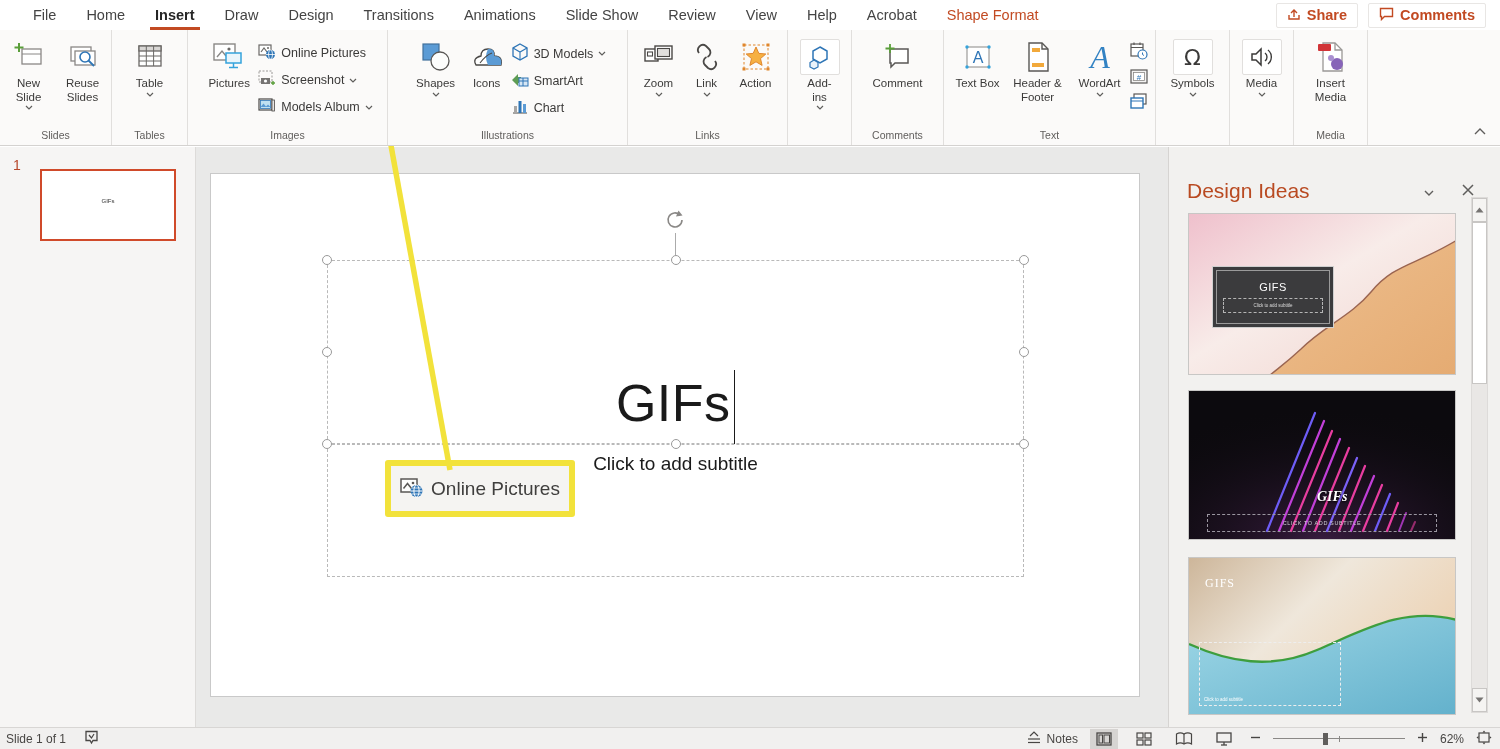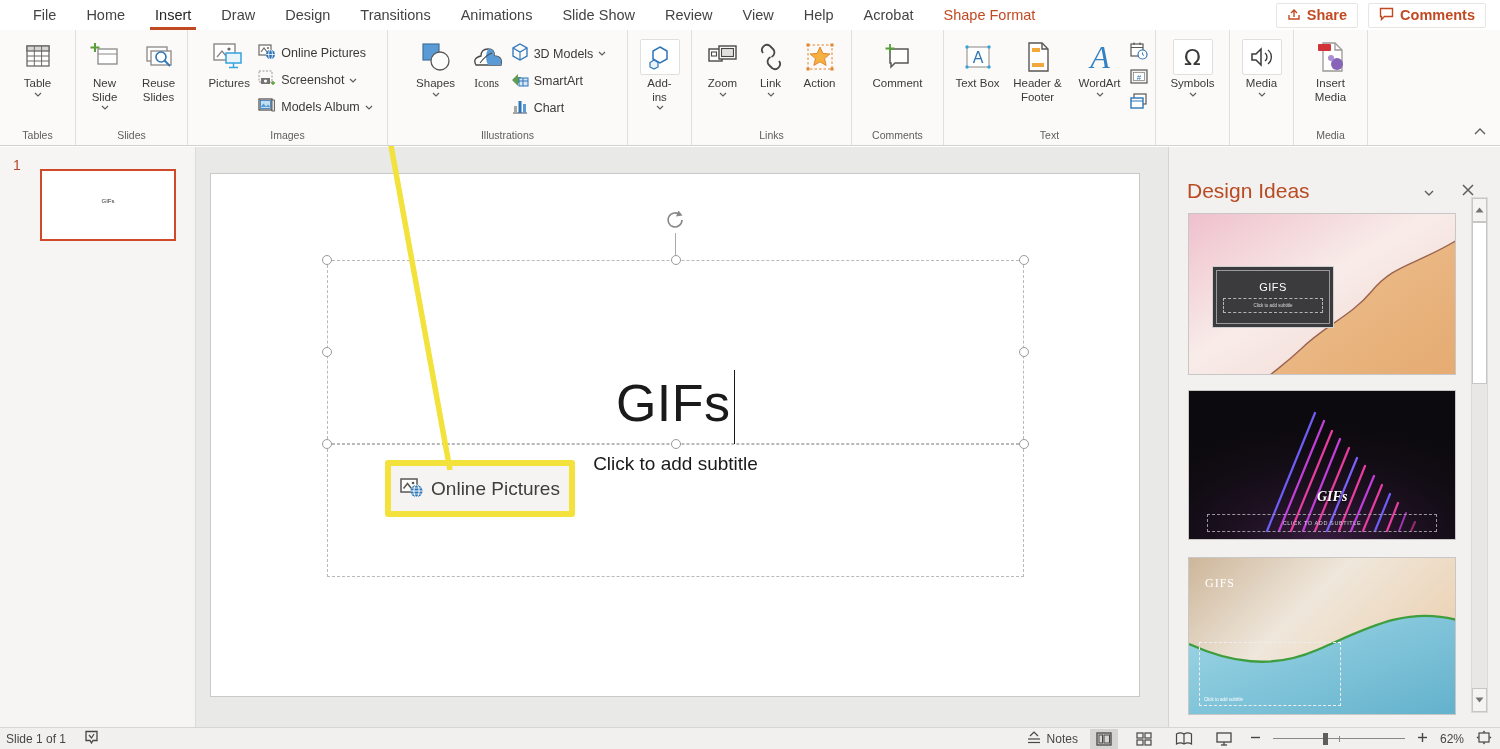--- a/index.html
+++ b/index.html
@@ -2,21 +2,21 @@
 <html><head>
 <meta charset="utf-8">
 <style>
   *{margin:0;padding:0;box-sizing:border-box;}
   html,body{width:1500px;height:749px;overflow:hidden;}
   body{font-family:"Liberation Sans",sans-serif;background:#fff;position:relative;color:#3b3a39;}
 
   
   .menubar{height:30px;background:#fff;display:flex;align-items:stretch;padding-left:18px;position:relative;z-index:10;}
   .mtab{display:flex;align-items:center;padding:0 15px;font-size:14.5px;color:#444;cursor:default;position:relative;}
-  .mtab.active{font-weight:normal;color:#262626;}
+  .mtab.active{font-weight:bold;color:#262626;}
   .mtab.active::after{content:"";position:absolute;left:10px;right:10px;bottom:0;height:3px;background:#c24a22;}
   .mtab.contextual{color:#c24a22;}
   .menubar .right{margin-left:auto;display:flex;align-items:center;gap:10px;padding-right:14px;}
   .topbtn{display:flex;align-items:center;gap:6px;color:#c24a22;font-size:14.5px;font-weight:bold;border:1px solid #e8e6e4;background:#fff;padding:3px 10px;border-radius:2px;}
 
   
   .ribbon{height:116px;background:#fbfaf9;border-bottom:1px solid #d4d2d0;display:flex;align-items:stretch;position:relative;z-index:10;}
   .rgroup{display:flex;flex-direction:column;border-right:1px solid #e1dfdd;padding:2px 2px 0 2px;}
   .rgroup .gbody{flex:1;display:flex;align-items:flex-start;justify-content:center;gap:2px;padding-top:4px;}
   .rgroup .glabel{height:18px;font-size:10.5px;color:#605e5c;text-align:center;line-height:16px;}
@@ -118,70 +118,70 @@
       <span><svg width="15" height="14" viewBox="0 0 15 14">
             <path d="M1.5 1.5 h12 v8 h-8 l-3 3 v-3 h-1 z" fill="none" stroke="#c24a22" stroke-width="1.4"></path>
           </svg></span>
       <span>Comments</span>
     </div>
   </div>
 </div>
 
 <div class="ribbon">
 
+  <div class="rgroup" style="width:112px;">
+    <div class="gbody">
+      <div class="lb" style="width:52px;">
+        <span class="ic">
+            <svg width="32" height="32" viewBox="0 0 32 32">
+              <rect x="9" y="8" width="19" height="15" fill="#fff" stroke="#8a8886" stroke-width="1.3"></rect>
+              <line x1="9" y1="13" x2="28" y2="13" stroke="#8a8886"></line>
+              <path d="M6 2 v9 M1.5 6.5 h9" stroke="#5a9e3a" stroke-width="2" fill="none"></path>
+            </svg>
+          </span>
+        <span class="lbl">New Slide</span>
+        <span class="chev chevrow"><svg width="8" height="5" viewBox="0 0 8 5">
+              <path d="M1 1 l3 3 3-3" fill="none" stroke="#5f5e5c" stroke-width="1.2"></path>
+            </svg></span>
+      </div>
+      <div class="lb" style="width:52px;">
+        <span class="ic">
+            <svg width="32" height="32" viewBox="0 0 32 32">
+              <rect x="4" y="6" width="20" height="14" fill="#fff" stroke="#8a8886" stroke-width="1.3"></rect>
+              <rect x="8" y="10" width="20" height="14" fill="#fff" stroke="#8a8886" stroke-width="1.3"></rect>
+              <circle cx="18" cy="16" r="5" fill="none" stroke="#2e75b6" stroke-width="1.6"></circle>
+              <line x1="21.5" y1="19.5" x2="27" y2="25" stroke="#2e75b6" stroke-width="1.8"></line>
+            </svg>
+          </span>
+        <span class="lbl">Reuse Slides</span>
+      </div>
+    </div>
+    <div class="glabel">Slides</div>
+  </div>
+
   <div class="rgroup" style="width:76px;">
     <div class="gbody">
       <div class="lb" style="width:60px;">
         <span class="ic">
             <svg width="30" height="30" viewBox="0 0 30 30">
               <rect x="4" y="4" width="22" height="20" fill="#fff" stroke="#6a6866" stroke-width="1.3"></rect>
               <rect x="4" y="4" width="22" height="5" fill="#d8d6d4" stroke="#6a6866" stroke-width="1.3"></rect>
               <line x1="11.3" y1="4" x2="11.3" y2="24" stroke="#6a6866"></line>
               <line x1="18.6" y1="4" x2="18.6" y2="24" stroke="#6a6866"></line>
               <line x1="4" y1="14" x2="26" y2="14" stroke="#6a6866"></line>
               <line x1="4" y1="19" x2="26" y2="19" stroke="#6a6866"></line>
             </svg>
           </span>
         <span class="lbl">Table</span>
         <span class="chev chevrow"><svg width="8" height="5" viewBox="0 0 8 5">
               <path d="M1 1 l3 3 3-3" fill="none" stroke="#5f5e5c" stroke-width="1.2"></path>
             </svg></span>
       </div>
     </div>
     <div class="glabel">Tables</div>
-  </div>
-
-  <div class="rgroup" style="width:112px;">
-    <div class="gbody">
-      <div class="lb" style="width:52px;">
-        <span class="ic">
-            <svg width="32" height="32" viewBox="0 0 32 32">
-              <rect x="9" y="8" width="19" height="15" fill="#fff" stroke="#8a8886" stroke-width="1.3"></rect>
-              <line x1="9" y1="13" x2="28" y2="13" stroke="#8a8886"></line>
-              <path d="M6 2 v9 M1.5 6.5 h9" stroke="#5a9e3a" stroke-width="2" fill="none"></path>
-            </svg>
-          </span>
-        <span class="lbl">New Slide</span>
-        <span class="chev chevrow"><svg width="8" height="5" viewBox="0 0 8 5">
-              <path d="M1 1 l3 3 3-3" fill="none" stroke="#5f5e5c" stroke-width="1.2"></path>
-            </svg></span>
-      </div>
-      <div class="lb" style="width:52px;">
-        <span class="ic">
-            <svg width="32" height="32" viewBox="0 0 32 32">
-              <rect x="4" y="6" width="20" height="14" fill="#fff" stroke="#8a8886" stroke-width="1.3"></rect>
-              <rect x="8" y="10" width="20" height="14" fill="#fff" stroke="#8a8886" stroke-width="1.3"></rect>
-              <circle cx="18" cy="16" r="5" fill="none" stroke="#2e75b6" stroke-width="1.6"></circle>
-              <line x1="21.5" y1="19.5" x2="27" y2="25" stroke="#2e75b6" stroke-width="1.8"></line>
-            </svg>
-          </span>
-        <span class="lbl">Reuse Slides</span>
-      </div>
-    </div>
-    <div class="glabel">Slides</div>
   </div>
 
   <div class="rgroup" style="width:200px;">
     <div class="gbody">
       <div class="lb" style="width:54px;">
         <span class="ic">
             <svg width="34" height="34" viewBox="0 0 34 34">
               <rect x="2" y="4" width="21" height="16" fill="#fff" stroke="#8a8886" stroke-width="1.4"></rect>
               <path d="M5 17 l5-6 4 5" fill="none" stroke="#8a8886" stroke-width="1.4"></path>
               <circle cx="17" cy="9" r="1.6" fill="#6a6866"></circle>
@@ -240,21 +240,21 @@
             <svg width="32" height="32" viewBox="0 0 32 32">
               <rect x="3" y="3" width="16" height="16" fill="#5b9bd5" stroke="#41719c" stroke-width="1.2"></rect>
               <circle cx="20" cy="20" r="9" fill="#fdfdfc" stroke="#595755" stroke-width="1.3"></circle>
             </svg>
           </span>
         <span class="lbl">Shapes</span>
         <span class="chev chevrow"><svg width="8" height="5" viewBox="0 0 8 5">
               <path d="M1 1 l3 3 3-3" fill="none" stroke="#5f5e5c" stroke-width="1.2"></path>
             </svg></span>
       </div>
-      <div class="lb" style="width:44px;font-family:Liberation Serif, serif;">
+      <div class="lb" style="width:44px;">
         <span class="ic">
             <svg width="34" height="32" viewBox="0 0 34 32">
               <path d="M6 24 q-4-7 5-9 q0-7 7-7 q7 0 6 7 q9 0 7 9 z" fill="#fff" stroke="#4a4846" stroke-width="1.3"></path>
               <path d="M18 8 q7-1 6 7 q9 0 7 9 l-13 0 q-4-8 0-16" fill="#5b9bd5"></path>
               <path d="M10 22 q6-8 12-10" fill="none" stroke="#4a4846" stroke-width="1.1"></path>
             </svg>
           </span>
         <span class="lbl">Icons</span>
       </div>
       <div class="smallcol">
@@ -284,38 +284,20 @@
                 <rect x="7.5" y="3" width="3" height="12" fill="#2e75b6"></rect>
                 <rect x="12" y="6" width="3" height="9" fill="#5b9bd5"></rect>
               </svg></span>
           <span>Chart</span>
         </div>
       </div>
     </div>
     <div class="glabel">Illustrations</div>
   </div>
 
-  <div class="rgroup" style="width:64px;">
-    <div class="gbody">
-      <div class="lb boxed" style="width:52px;">
-        <span class="ic">
-            <svg width="28" height="28" viewBox="0 0 28 28">
-              <path d="M14 4 L21 8 V16 L14 20 L7 16 V8 Z" fill="none" stroke="#2e75b6" stroke-width="1.5"></path>
-              <path d="M8 17 L12 19.5 V24 L8 26 L4 24 V19.5 Z" fill="#eaf2fa" stroke="#2e75b6" stroke-width="1.2"></path>
-            </svg>
-          </span>
-        <span class="lbl" style="width:36px;">Add-ins</span>
-        <span class="chev chevrow"><svg width="8" height="5" viewBox="0 0 8 5">
-              <path d="M1 1 l3 3 3-3" fill="none" stroke="#5f5e5c" stroke-width="1.2"></path>
-            </svg></span>
-      </div>
-    </div>
-    <div class="glabel"></div>
-  </div>
-
   <div class="rgroup" style="width:160px;">
     <div class="gbody">
       <div class="lb" style="width:50px;">
         <span class="ic">
             <svg width="32" height="30" viewBox="0 0 32 30">
               <rect x="2" y="7" width="13" height="12" fill="#fff" stroke="#4a4846" stroke-width="1.4"></rect>
               <rect x="4.5" y="10" width="5" height="4" fill="none" stroke="#4a4846" stroke-width="1.1"></rect>
               <rect x="12" y="4" width="17" height="13" fill="#fff" stroke="#4a4846" stroke-width="1.4"></rect>
               <rect x="14.5" y="6.5" width="12" height="8" fill="#e1dfdd" stroke="#4a4846" stroke-width="1.1"></rect>
             </svg>
@@ -345,20 +327,38 @@
               <rect x="26.5" y="2.5" width="3" height="3" fill="#e0862c"></rect>
               <rect x="2.5" y="26.5" width="3" height="3" fill="#e0862c"></rect>
               <rect x="26.5" y="26.5" width="3" height="3" fill="#e0862c"></rect>
               <path d="M16 6 l2.8 6.4 7 .6 -5.3 4.6 1.6 6.8 -6.1-3.6 -6.1 3.6 1.6-6.8 -5.3-4.6 7-.6 z" fill="#f6b042" stroke="#e0862c" stroke-width="1"></path>
             </svg>
           </span>
         <span class="lbl">Action</span>
       </div>
     </div>
     <div class="glabel">Links</div>
+  </div>
+
+  <div class="rgroup" style="width:64px;">
+    <div class="gbody">
+      <div class="lb boxed" style="width:52px;">
+        <span class="ic">
+            <svg width="28" height="28" viewBox="0 0 28 28">
+              <path d="M14 4 L21 8 V16 L14 20 L7 16 V8 Z" fill="none" stroke="#2e75b6" stroke-width="1.5"></path>
+              <path d="M8 17 L12 19.5 V24 L8 26 L4 24 V19.5 Z" fill="#eaf2fa" stroke="#2e75b6" stroke-width="1.2"></path>
+            </svg>
+          </span>
+        <span class="lbl" style="width:36px;">Add-ins</span>
+        <span class="chev chevrow"><svg width="8" height="5" viewBox="0 0 8 5">
+              <path d="M1 1 l3 3 3-3" fill="none" stroke="#5f5e5c" stroke-width="1.2"></path>
+            </svg></span>
+      </div>
+    </div>
+    <div class="glabel"></div>
   </div>
 
   <div class="rgroup" style="width:92px;">
     <div class="gbody">
       <div class="lb" style="width:70px;">
         <span class="ic">
             <svg width="32" height="30" viewBox="0 0 32 30">
               <path d="M8 7 h18 v14 h-13 l-4 4 v-4 h-1 z" fill="#fff" stroke="#595755" stroke-width="1.5"></path>
               <path d="M8 2 v9 M3.5 6.5 h9" stroke="#5a9e3a" stroke-width="1.8" fill="none"></path>
             </svg>

